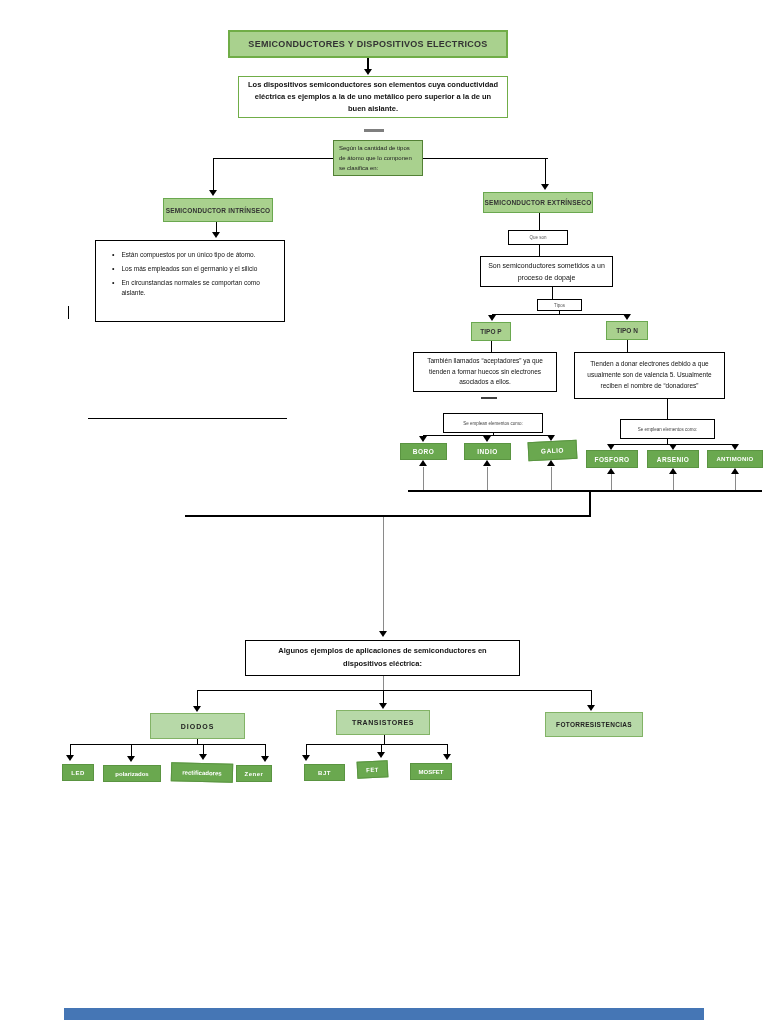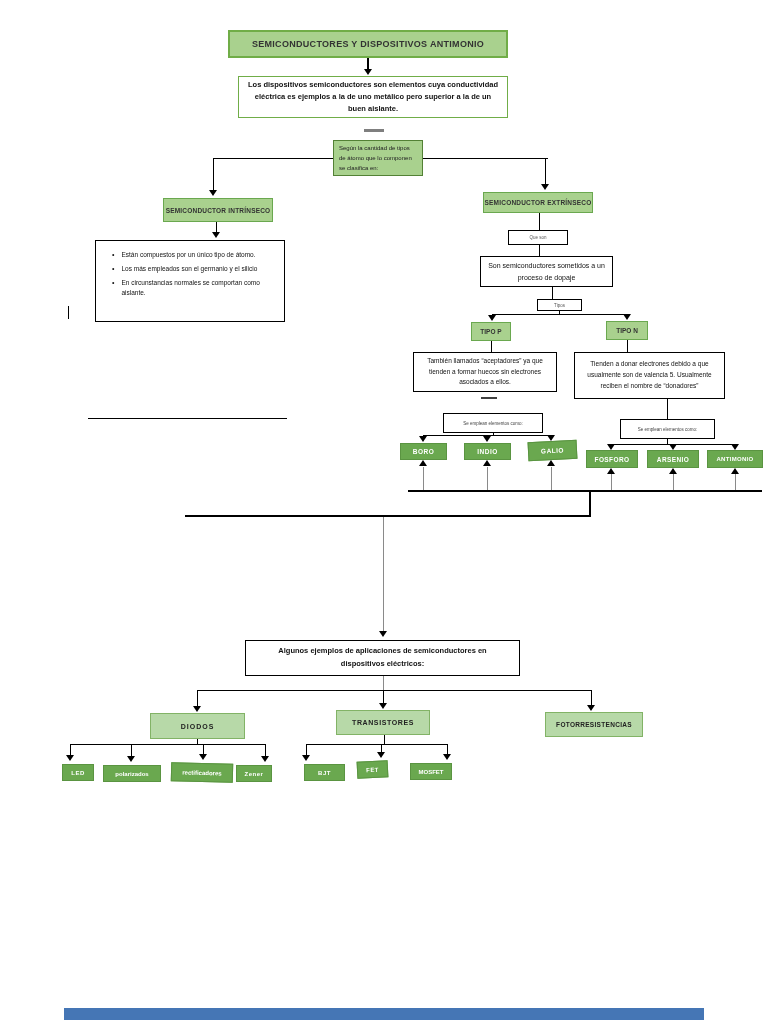--- a/index.html
+++ b/index.html
@@ -22,21 +22,21 @@
   .bullets{display:block;text-align:left;padding:9px 8px 0 16px;}
   .brow{display:flex;gap:7px;font-size:6.5px;line-height:1.45;margin-bottom:4px;color:#111;}
   .brow .dot{font-size:7px;}
 </style>
 </head>
 <body>
 
 <div class="page">
 
   <div class="box green" style="left:228px;top:30px;width:280px;height:28px;border:2px solid #70ad47;font-size:9px;letter-spacing:.3px;white-space:nowrap;">
-    <span>SEMICONDUCTORES Y DISPOSITIVOS ANTIMONIO</span>
+    <span>SEMICONDUCTORES Y DISPOSITIVOS ELECTRICOS</span>
   </div>
   <div class="vl w2" style="left:367px;top:58px;height:12px;"></div>
   <div class="ad" style="left:364px;top:69px;"></div>
 
   <div class="box" style="left:238px;top:76px;width:270px;height:42px;background:#fff;border:1.5px solid #70ad47;font-weight:bold;font-size:7.5px;line-height:1.6;color:#111;padding:2px 8px;">
     <span>Los dispositivos semiconductores son elementos cuya conductividad eléctrica es ejemplos a la de uno metálico pero superior a la de un buen aislante.</span>
   </div>
   <div class="hl" style="left:364px;top:129px;width:20px;height:3px;background:#7f7f7f;"></div>
 
   <div class="box green" style="left:333px;top:140px;width:90px;height:36px;font-weight:normal;font-size:6px;line-height:1.7;color:#222;border-color:#538135;padding:2px 5px;text-align:left;">
@@ -164,21 +164,21 @@
   <div class="au" style="left:731px;top:468px;"></div>
 
   <div class="vl w2" style="left:589px;top:490px;height:25px;"></div>
   <div class="hl t2" style="left:185px;top:515px;width:406px;"></div>
   <div class="vl gray" style="left:383px;top:517px;height:114px;"></div>
   <div class="ad" style="left:379px;top:631px;"></div>
 
   <div class="hl" style="left:88px;top:418px;width:199px;"></div>
 
   <div class="box" style="left:245px;top:640px;width:275px;height:36px;background:#fff;border:1.5px solid #000;font-weight:bold;font-size:7.5px;line-height:1.7;color:#111;padding:1px 10px;">
-    <span>Algunos ejemplos de aplicaciones de semiconductores en dispositivos eléctricos:</span>
+    <span>Algunos ejemplos de aplicaciones de semiconductores en dispositivos eléctrica:</span>
   </div>
   <div class="vl gray" style="left:383px;top:676px;height:14px;"></div>
   <div class="hl" style="left:197px;top:690px;width:394px;"></div>
   <div class="vl" style="left:197px;top:690px;height:16px;"></div>
   <div class="ad" style="left:193px;top:706px;"></div>
   <div class="vl" style="left:383px;top:690px;height:13px;"></div>
   <div class="ad" style="left:379px;top:703px;"></div>
   <div class="vl" style="left:591px;top:690px;height:15px;"></div>
   <div class="ad" style="left:587px;top:705px;"></div>
 

